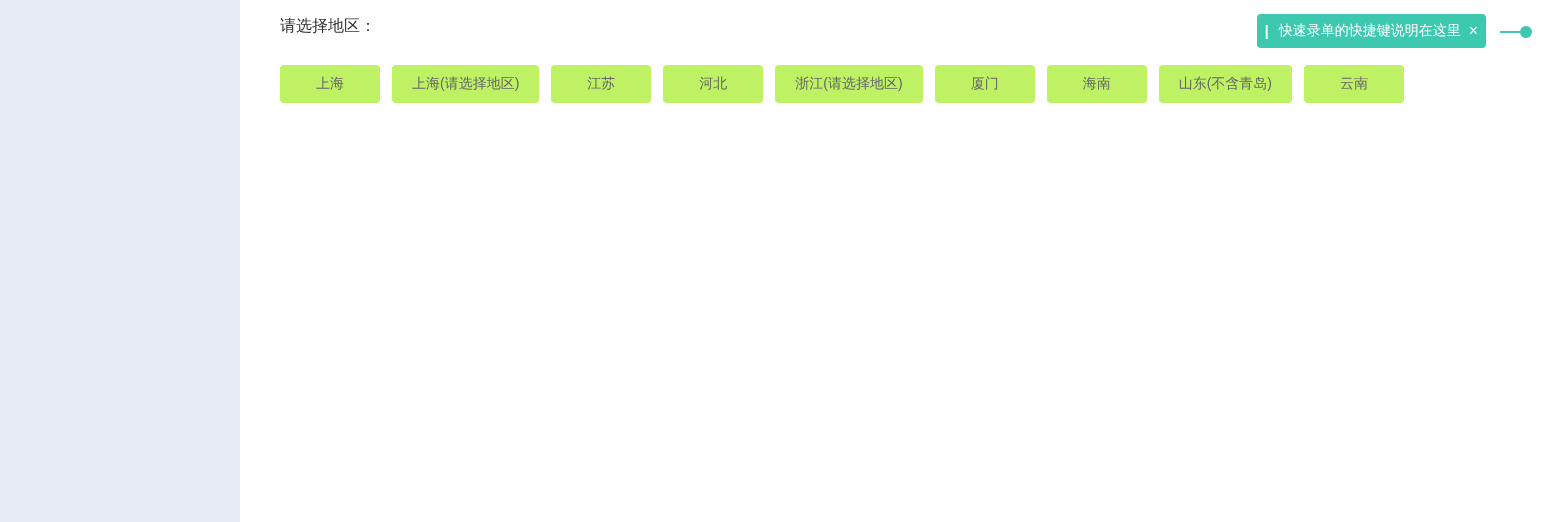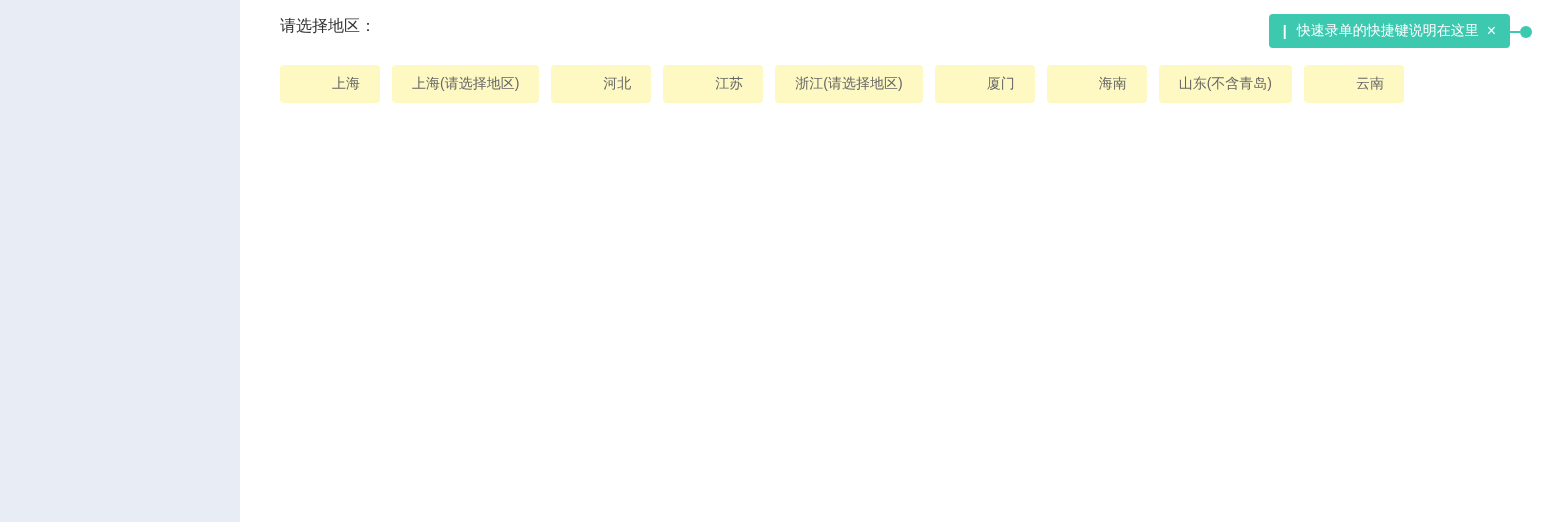--- a/index.html
+++ b/index.html
@@ -43,41 +43,41 @@
       font-weight: normal;
     }
 
     .region-buttons {
       display: flex;
       flex-wrap: wrap;
       gap: 12px;
     }
 
     .region-btn {
-      background: #fef9c3;
+      background: #bef264;
       color: #666;
       border: none;
       border-radius: 4px;
       padding: 10px 20px;
       font-size: 14px;
       cursor: pointer;
       min-width: 100px;
-      text-align: right;
+      text-align: center;
       white-space: nowrap;
     }
 
     
     .tooltip-banner {
       position: absolute;
       top: 14px;
-      right: 52px;
+      right: 76px;
       background: #3dc8b0;
       color: #fff;
       font-size: 14px;
-      padding: 8px 14px;
+      padding: 8px 8px;
       border-radius: 4px;
       display: flex;
       align-items: center;
       gap: 8px;
       white-space: nowrap;
     }
 
     .tooltip-banner::before {
       content: '|';
       font-weight: bold;
@@ -117,22 +117,22 @@
 <body>
 
 <div class="sidebar"></div>
 
 <div class="main-content">
   <h2 class="page-title">请选择地区：</h2>
 
   <div class="region-buttons">
   <button class="region-btn">上海</button>
       <button class="region-btn">上海(请选择地区)</button>
+      <button class="region-btn">江苏</button>
       <button class="region-btn">河北</button>
-      <button class="region-btn">江苏</button>
       <button class="region-btn">浙江(请选择地区)</button>
       <button class="region-btn">厦门</button>
       <button class="region-btn">海南</button>
       <button class="region-btn">山东(不含青岛)</button>
       <button class="region-btn">云南</button>
     </div>
 </div>
 
 <div class="tooltip-banner">
   <span>快速录单的快捷键说明在这里</span>

